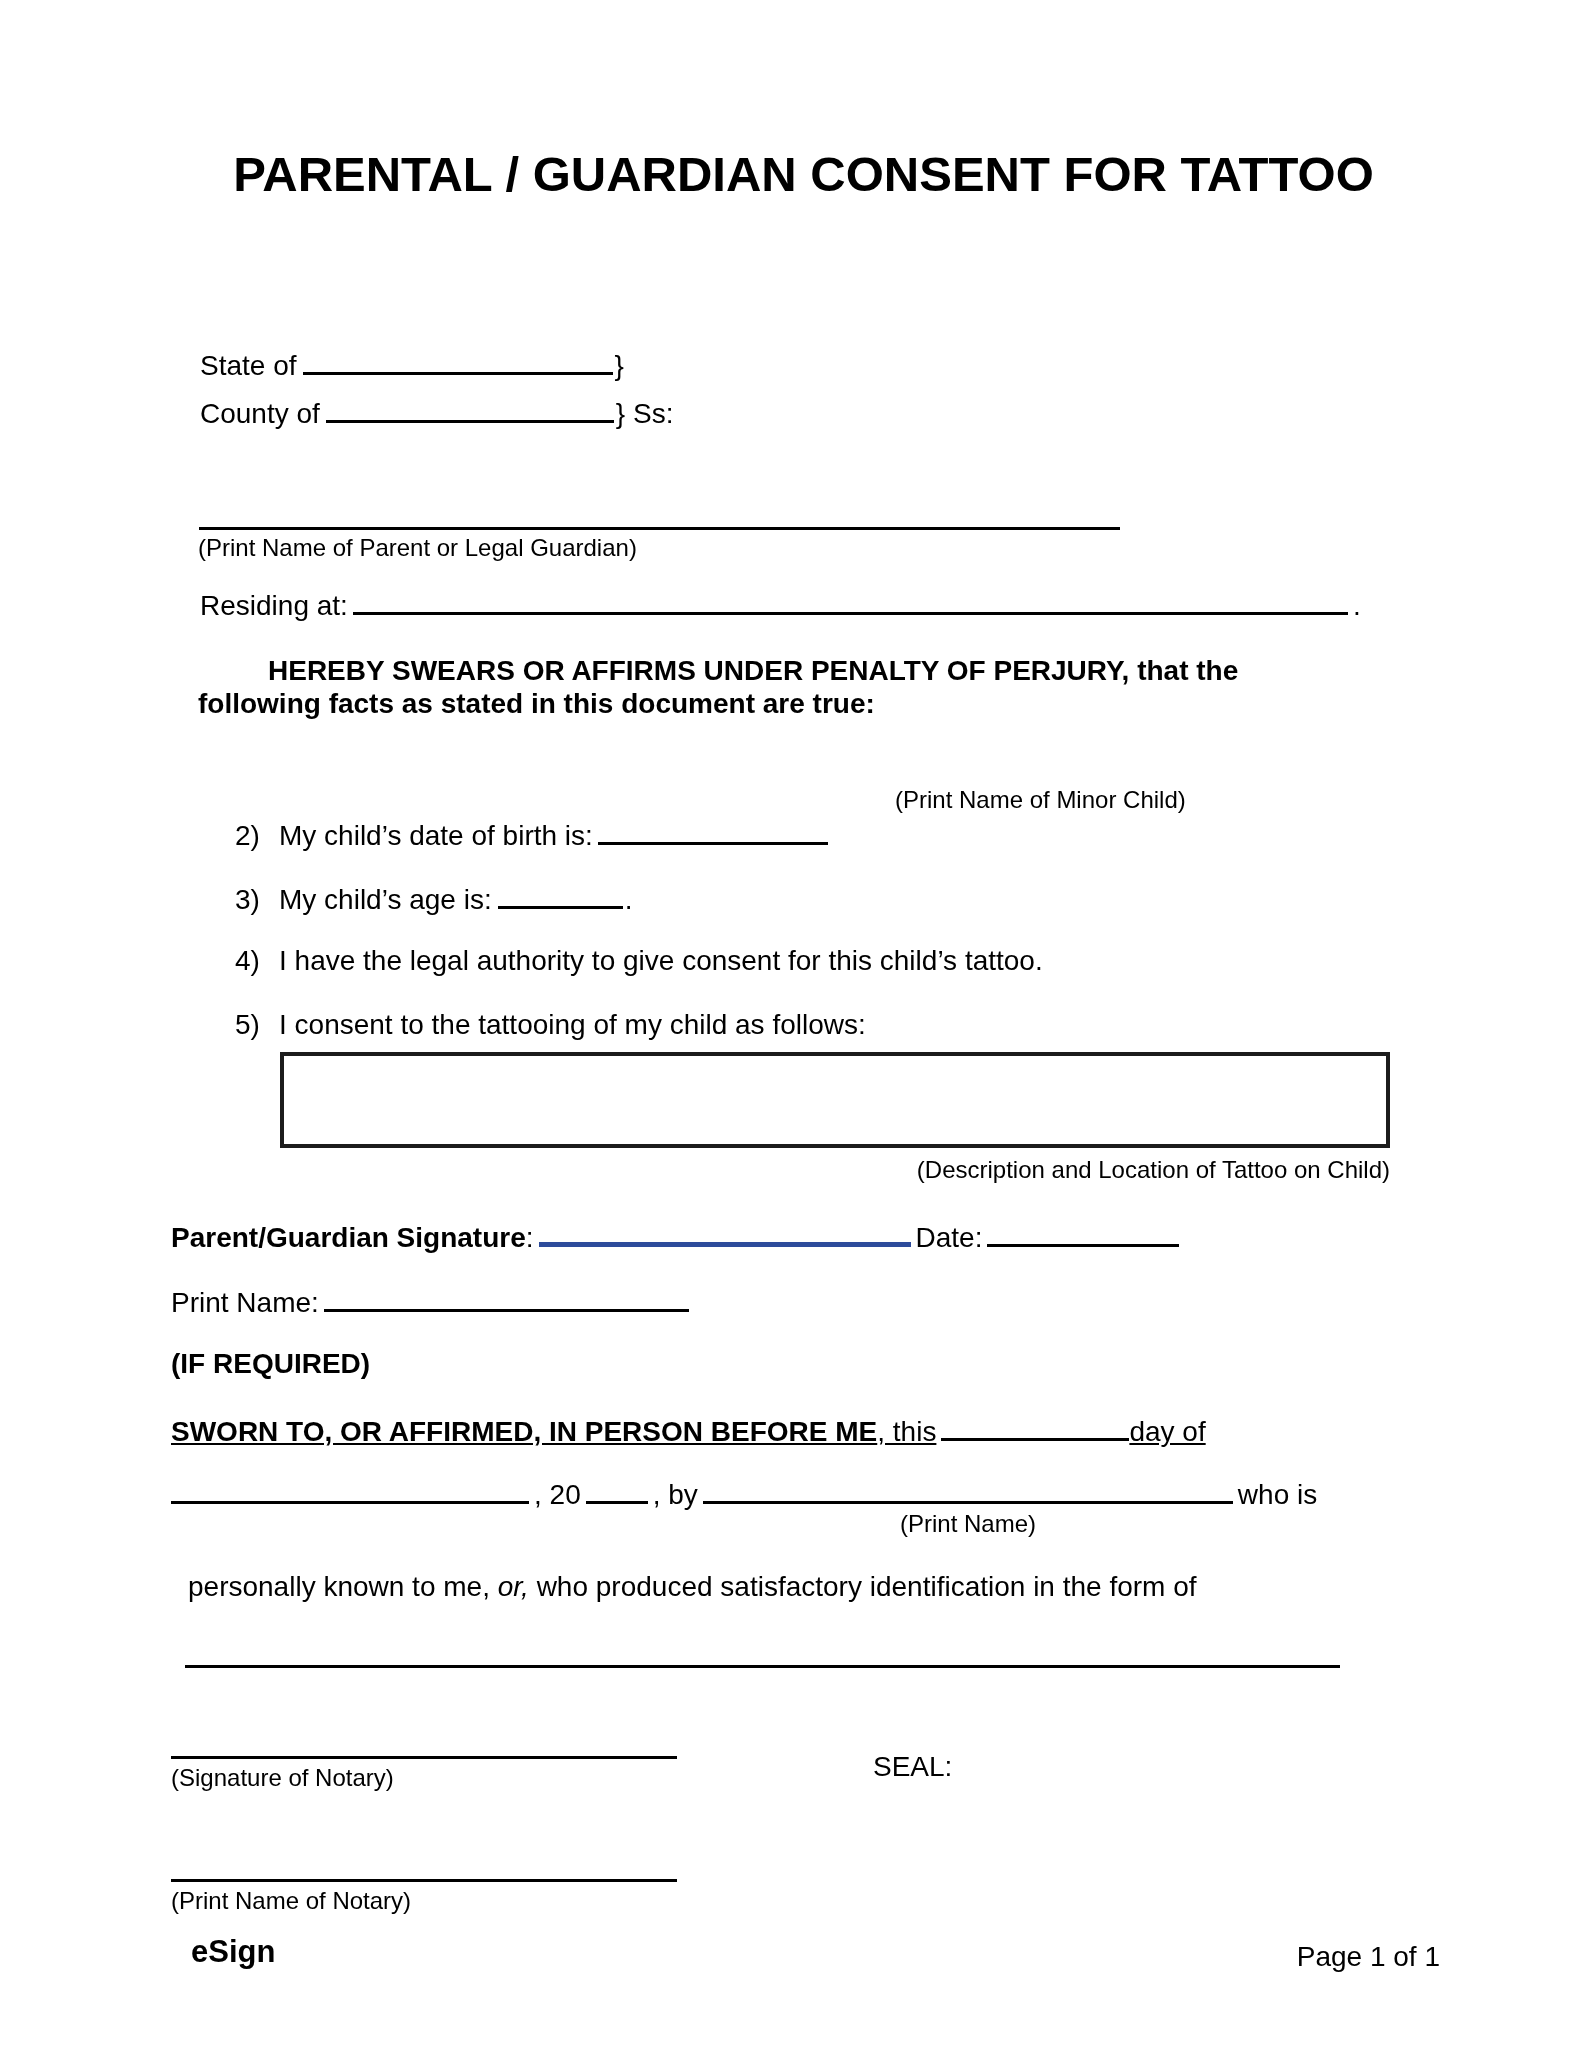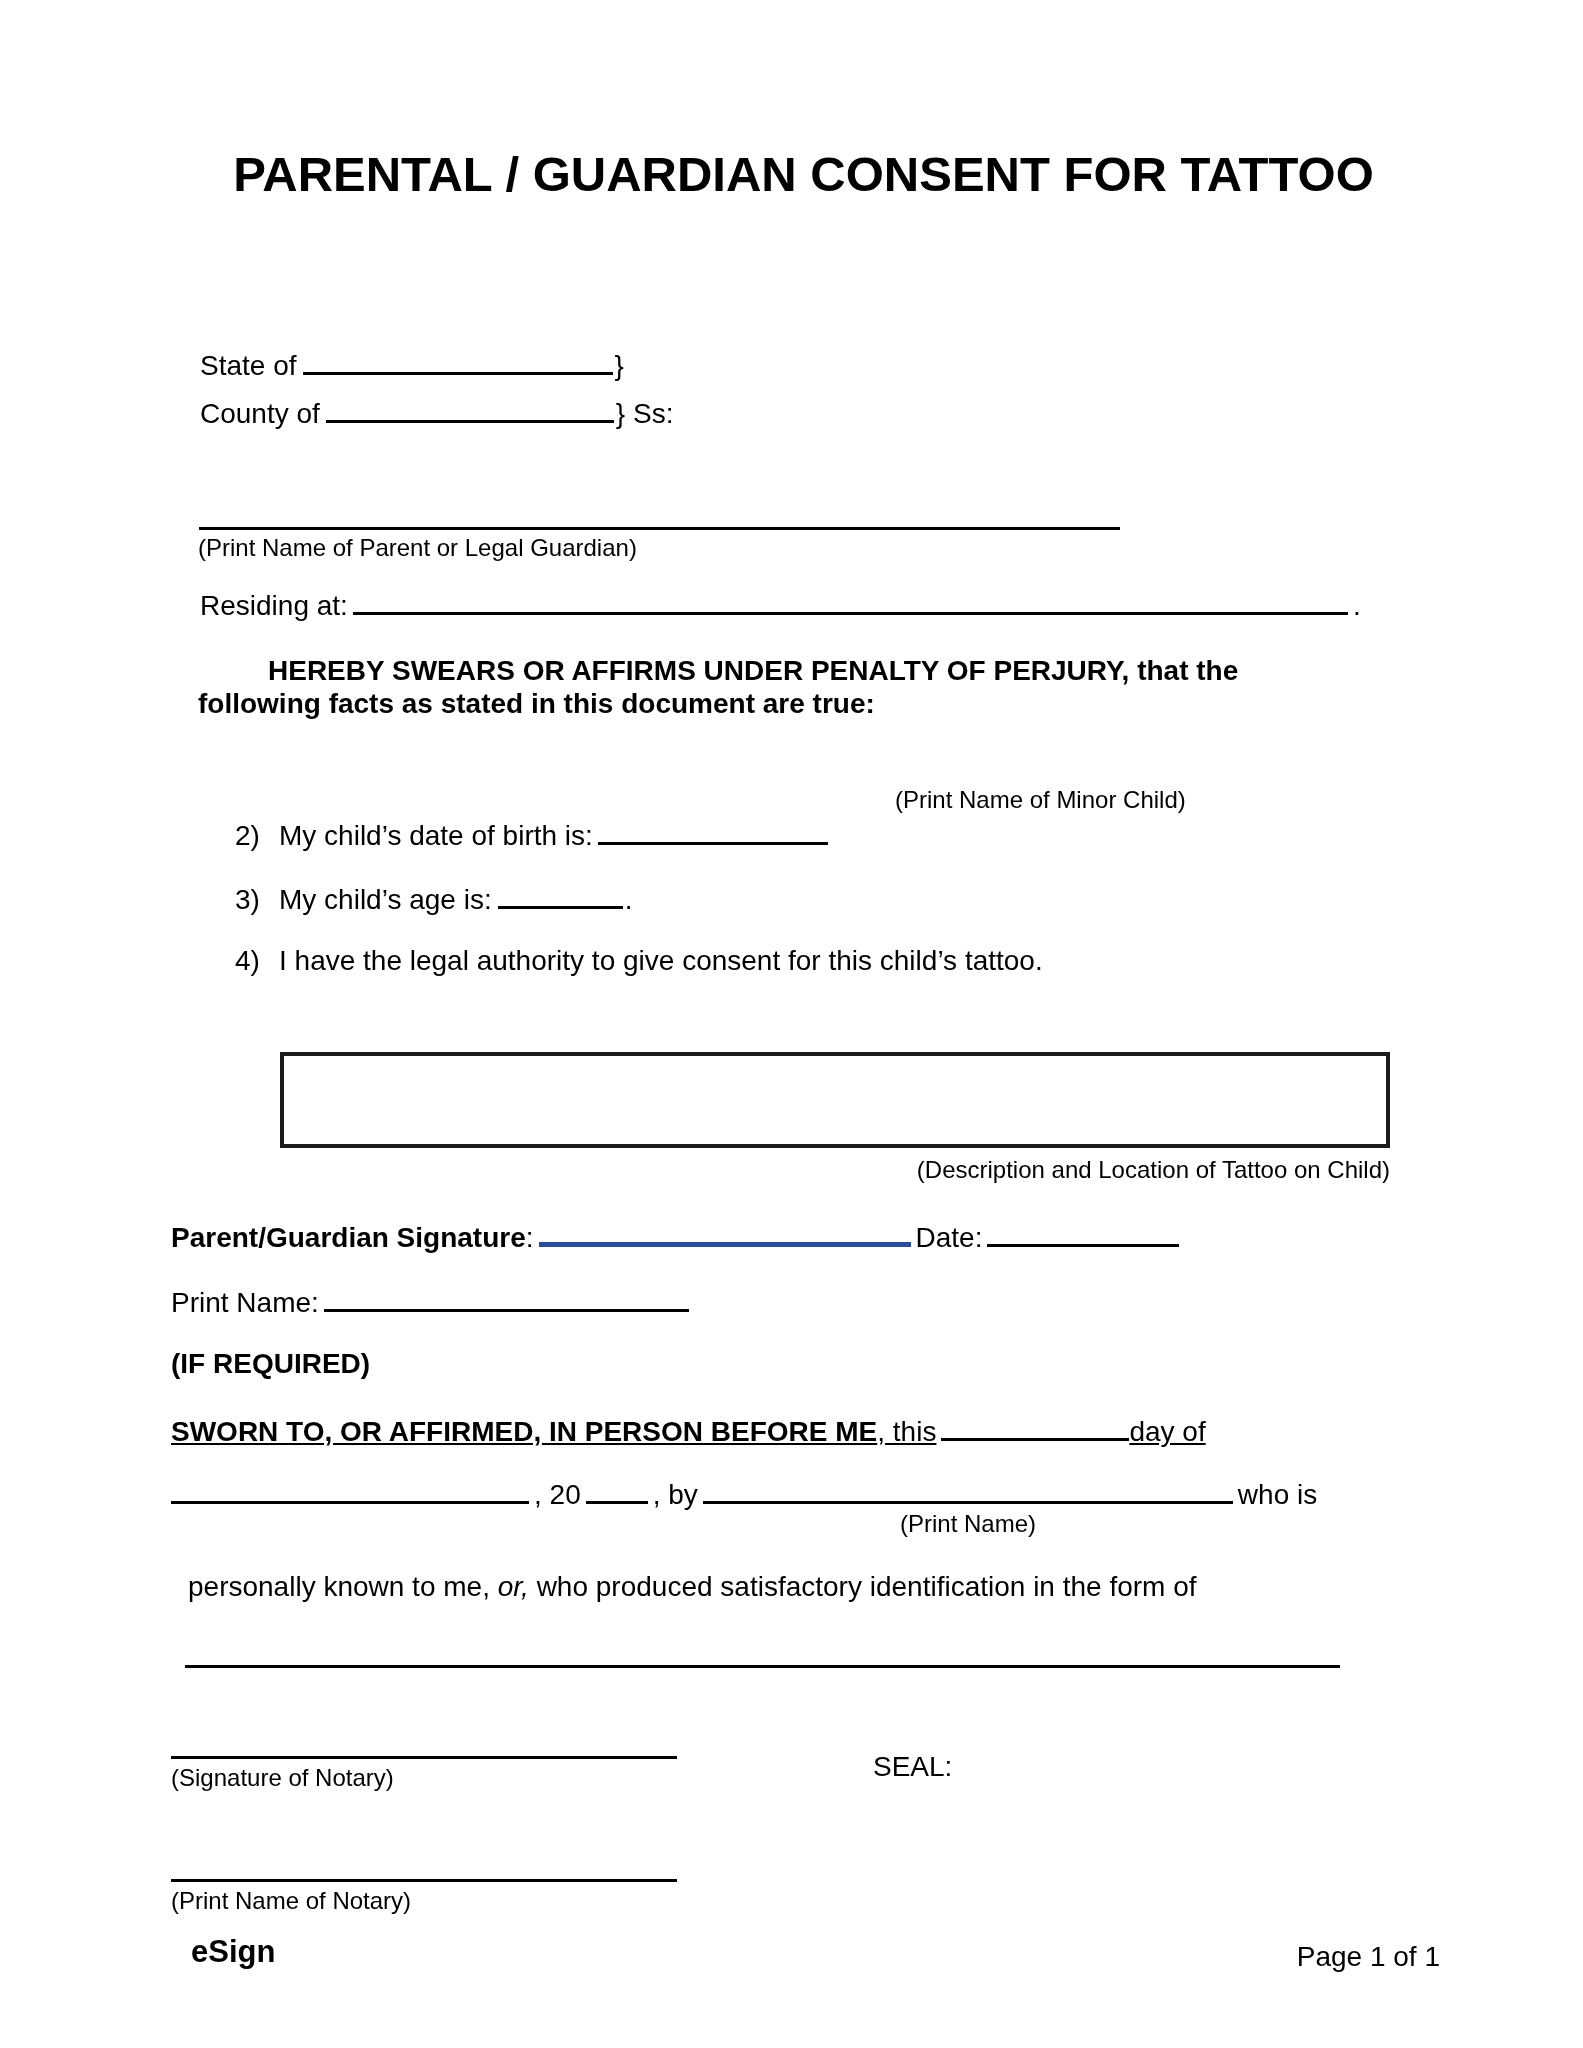--- a/index.html
+++ b/index.html
@@ -42,20 +42,21 @@
   <div class="abs t28 b" style="left:198px; top:687px;">following facts as stated in this document are true:</div>
 
   <div class="abs t24" style="left:895px; top:786px;">(Print Name of Minor Child)</div>
 
   <div class="abs t28" style="left:235px; top:816px;"><span class="num">2)</span><span>My child’s date of birth is:</span><span class="blank" style="width:230px;"></span></div>
 
   <div class="abs t28" style="left:235px; top:880px;"><span class="num">3)</span><span>My child’s age is:</span><span class="blank tight" style="width:125px;"></span><span>.</span></div>
 
   <div class="abs t28" style="left:235px; top:944px;"><span class="num">4)</span><span>I have the legal authority to give consent for this child’s tattoo.</span></div>
 
+  <div class="abs t28" style="left:235px; top:1008px;"><span class="num">5)</span><span>I consent to the tattooing of my child as follows:</span></div>
 
   <div class="descbox" style="left:280px; top:1052px; width:1102px; height:88px;"></div>
   <div class="abs t24 center" style="left:280px; top:1156px; width:1110px;">(Description and Location of Tattoo on Child)</div>
 
   <div class="abs t28" style="left:171px; top:1216px;"><span class="b">Parent/Guardian Signature</span><span>:</span><span class="blank sigblue" style="width:372px;"></span><span>Date:</span><span class="blank" style="width:192px;"></span></div>
 
   <div class="abs t28" style="left:171px; top:1283px;"><span>Print Name:</span><span class="blank" style="width:365px;"></span></div>
 
   <div class="abs t28 b" style="left:171px; top:1347px;">(IF REQUIRED)</div>
 

